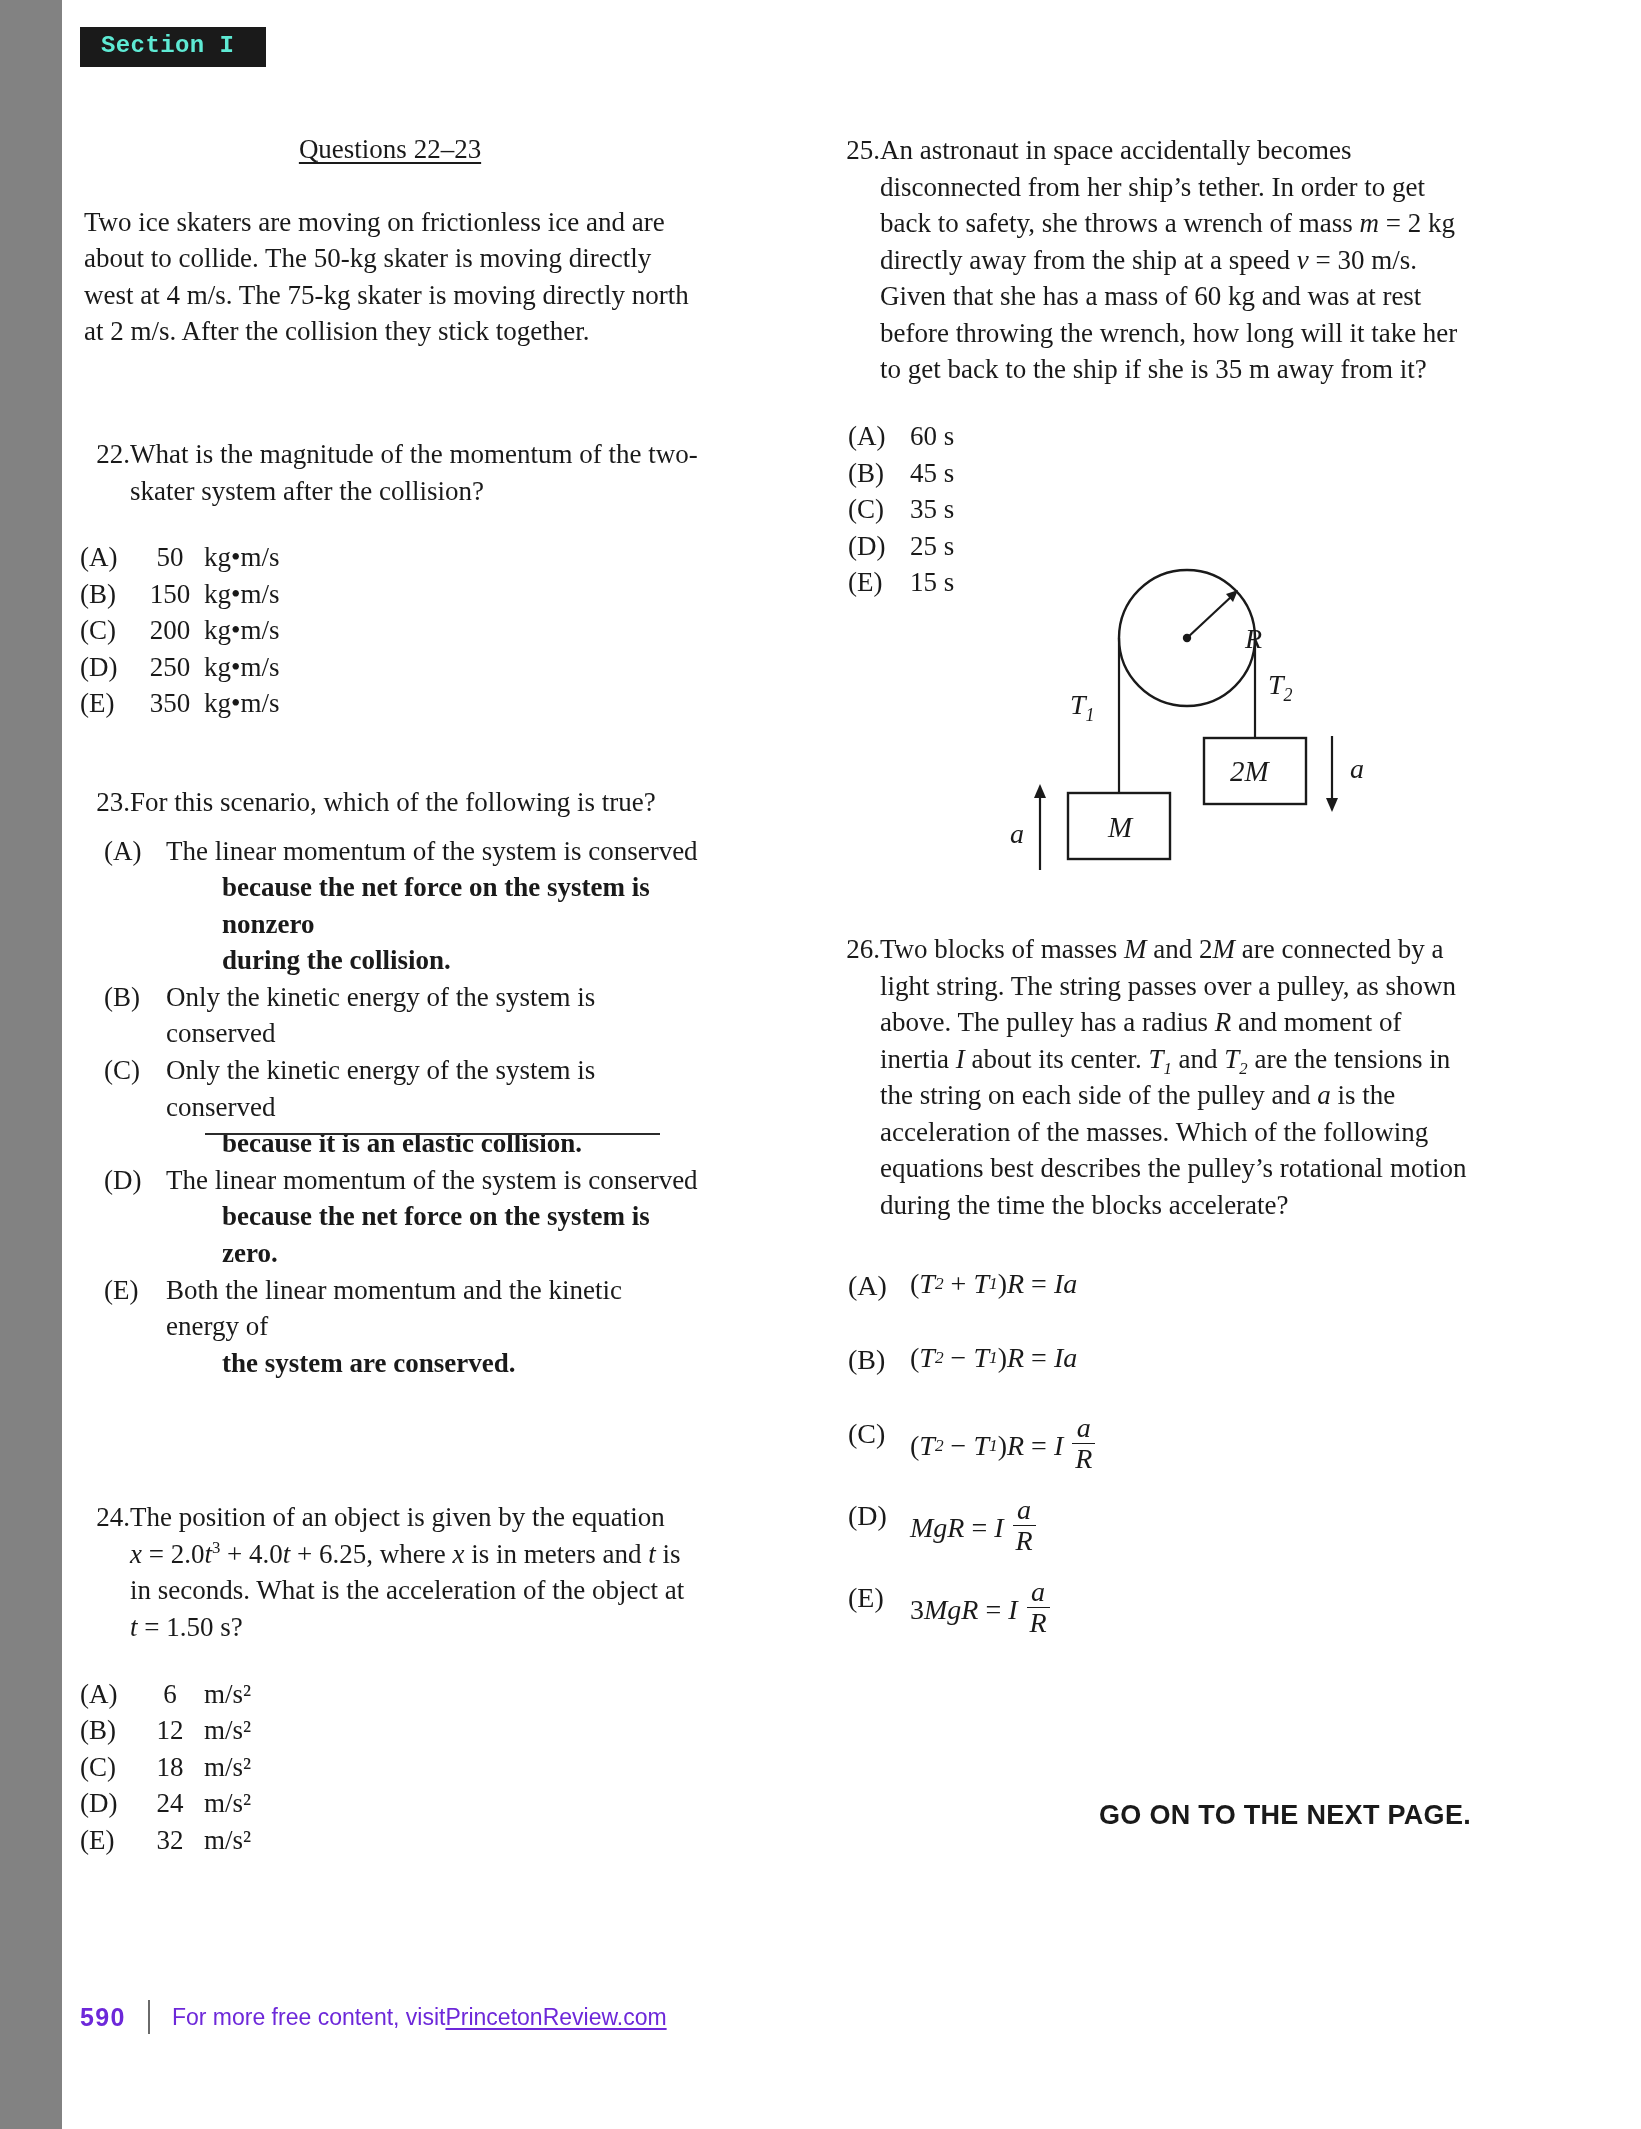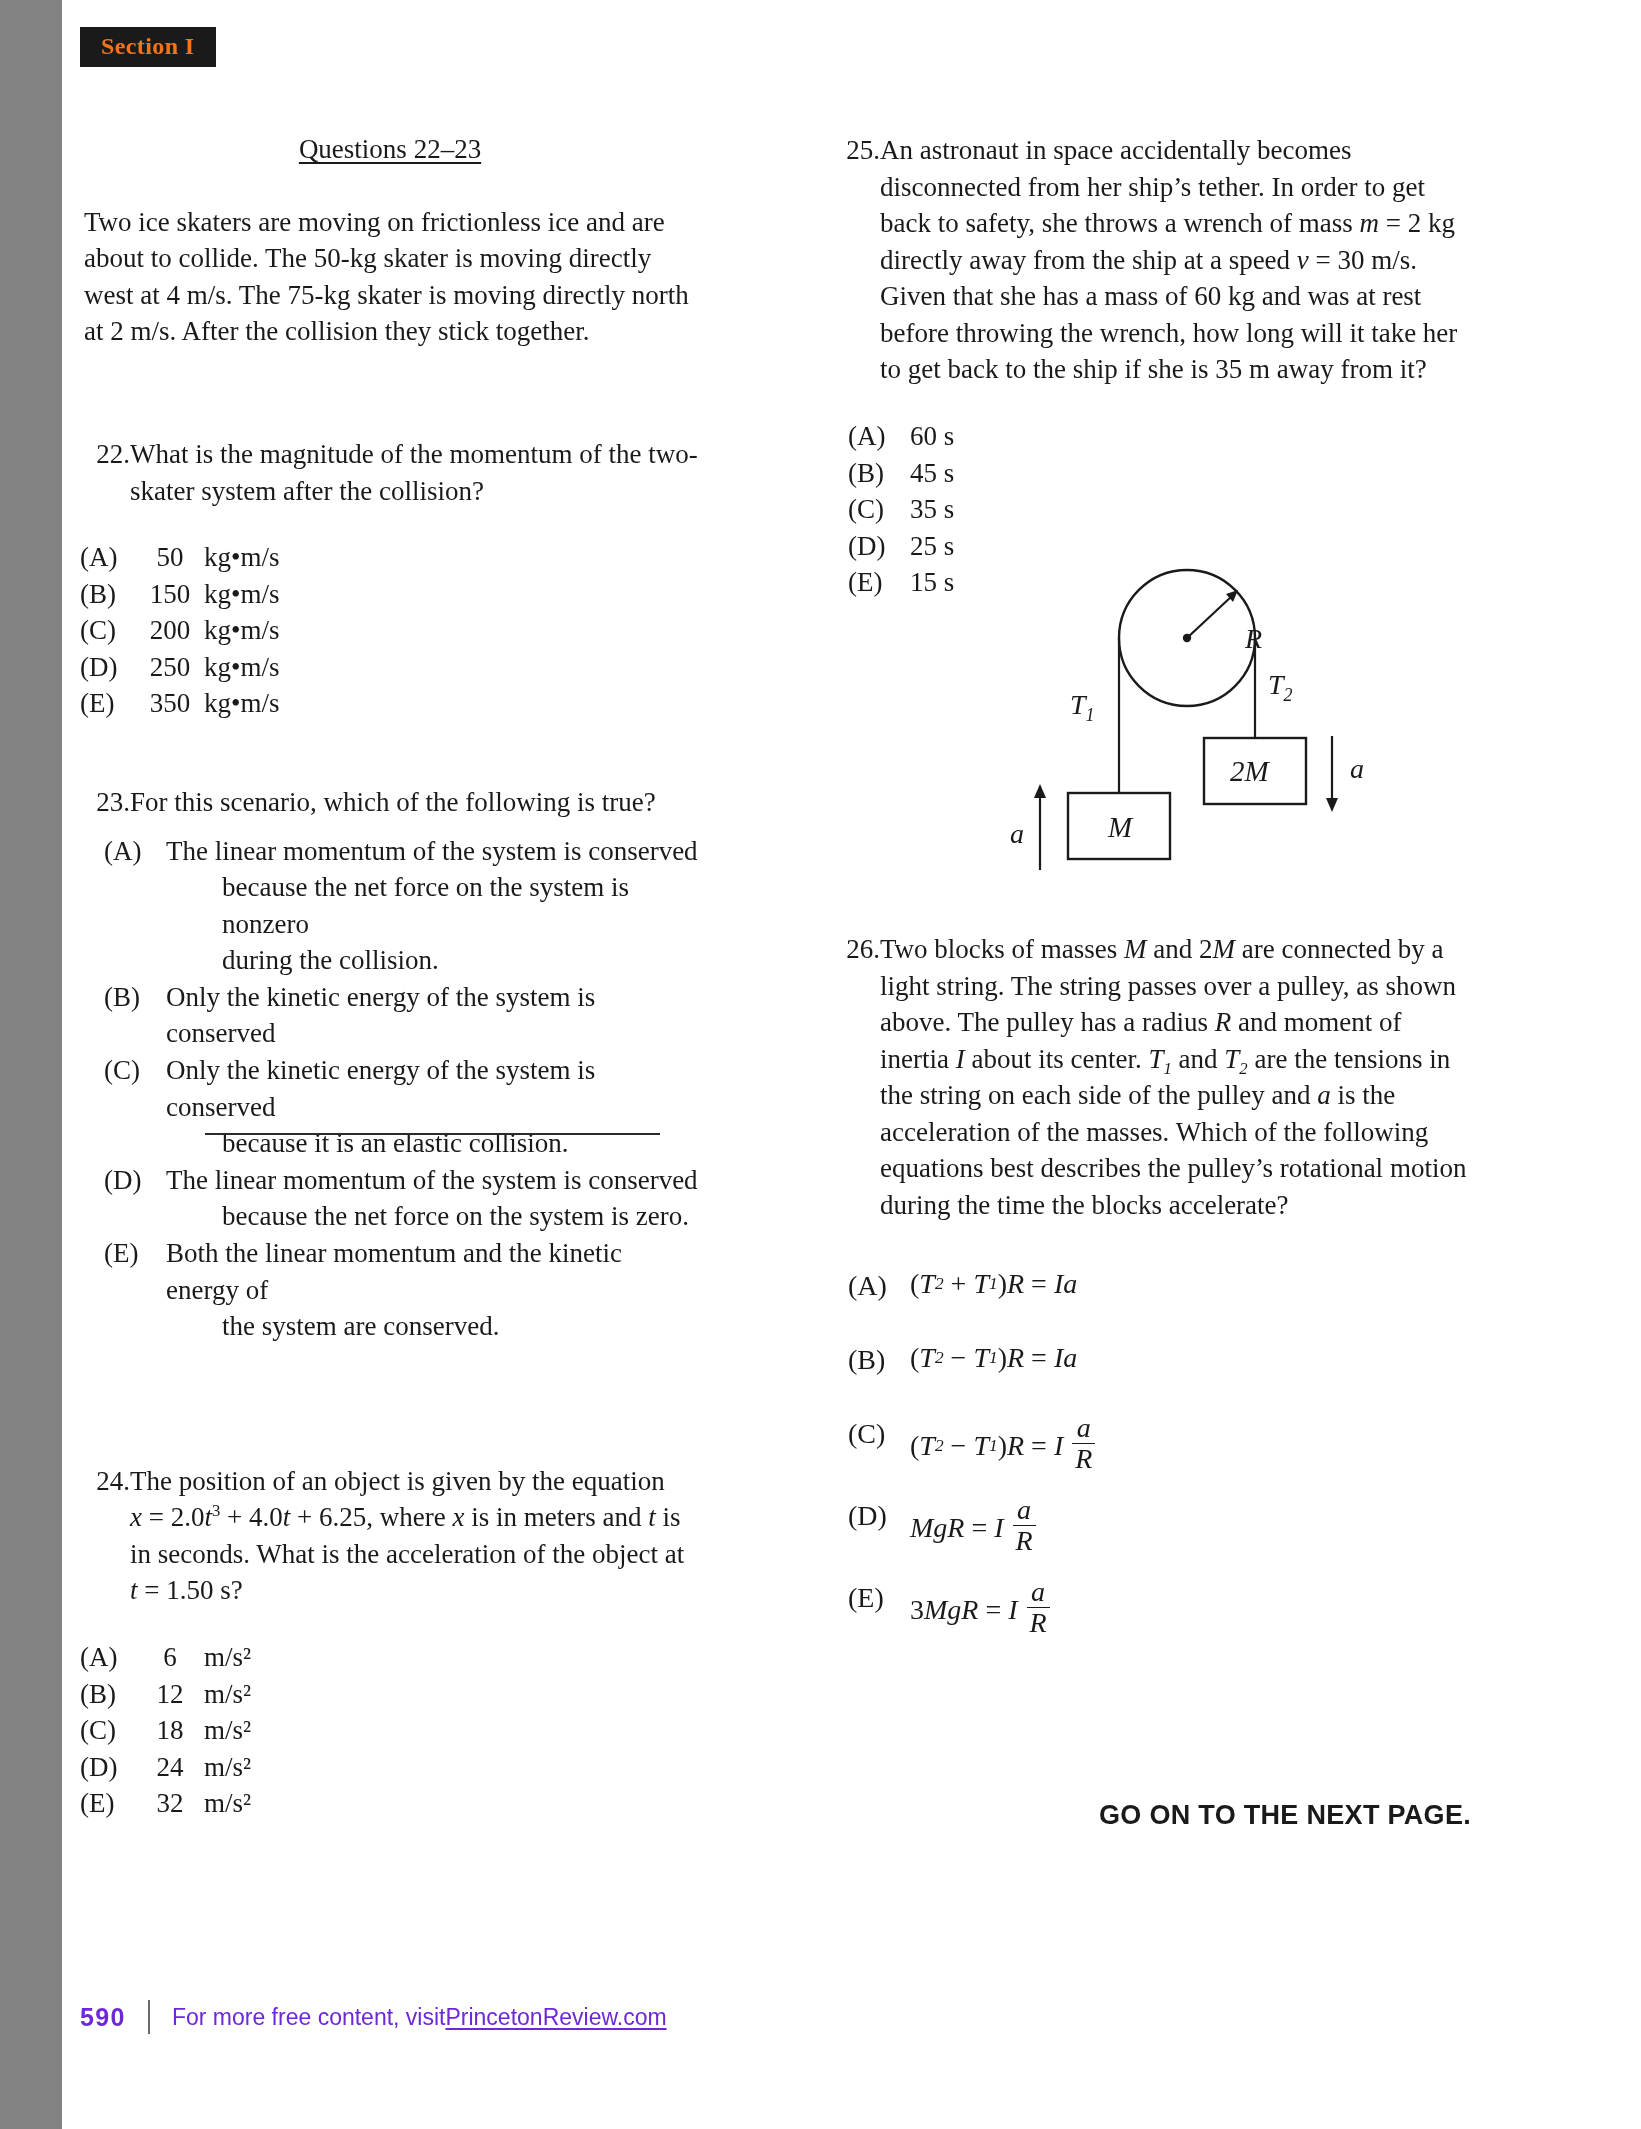--- a/index.html
+++ b/index.html
@@ -33,26 +33,27 @@
     height: 2129px;
     background: #ffffff;
   }
 
   
   .section-tag {
     position: absolute;
     left: 18px;
     top: 27px;
     background: #1a1a1a;
-    color: #f97316;
+    color: #5eead4;
     font-weight: bold;
     font-size: 24px;
     letter-spacing: .4px;
-    padding: 7px 21px 9px 21px;
+    padding: 7px 32px 9px 21px;
     line-height: 1;
+    font-family: Liberation Mono, monospace;
   }
 
   
   .col-left {
     position: absolute;
     left: 18px;
     top: 132px;
     width: 620px;
   }
   .col-right {
@@ -107,20 +108,21 @@
   .choice-letter {
     width: 62px;
     flex: 0 0 62px;
   }
   .choice-text {
     flex: 1 1 auto;
   }
   .choice-text .cont {
     display: block;
     padding-left: 56px;
+    font-weight: bold;
   }
   
   .num-col {
     display: inline-block;
     width: 56px;
     text-align: center;
     margin-right: 6px;
   }
 
   .spacer-22  { height: 52px; }

